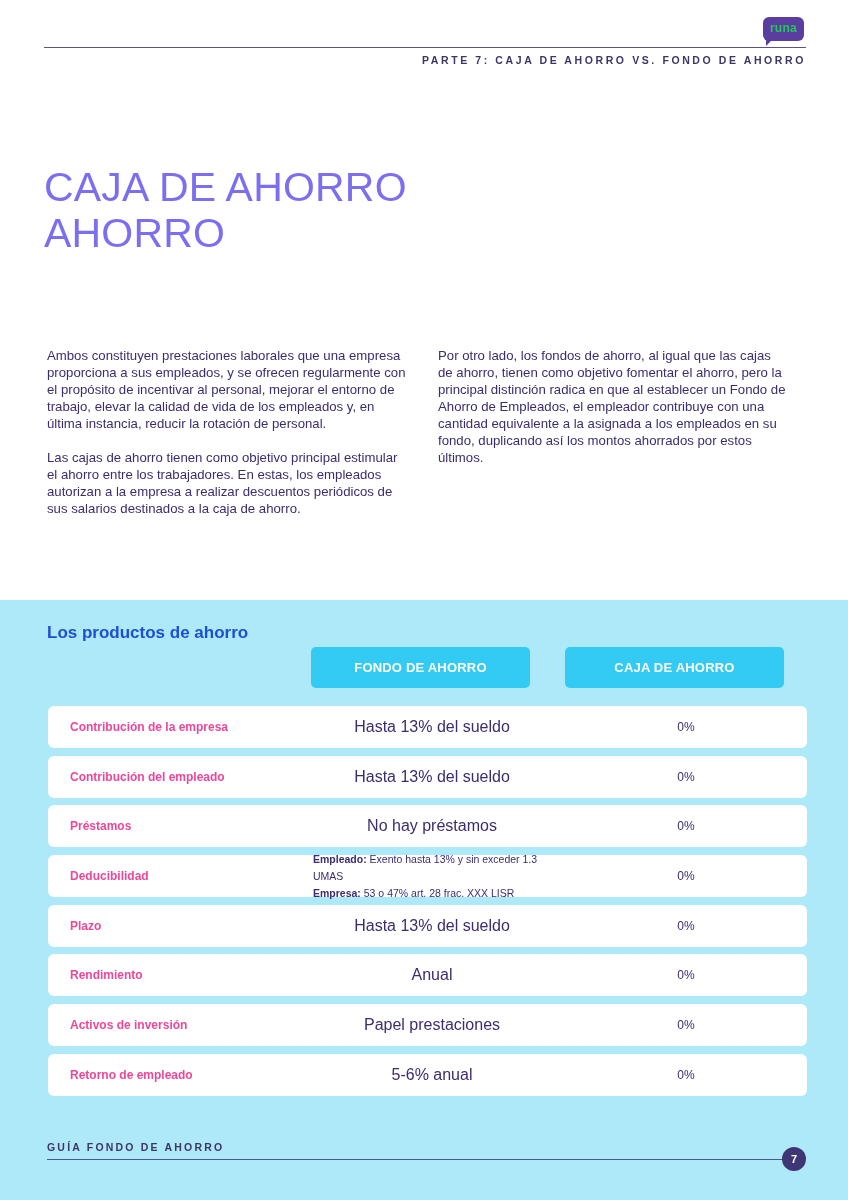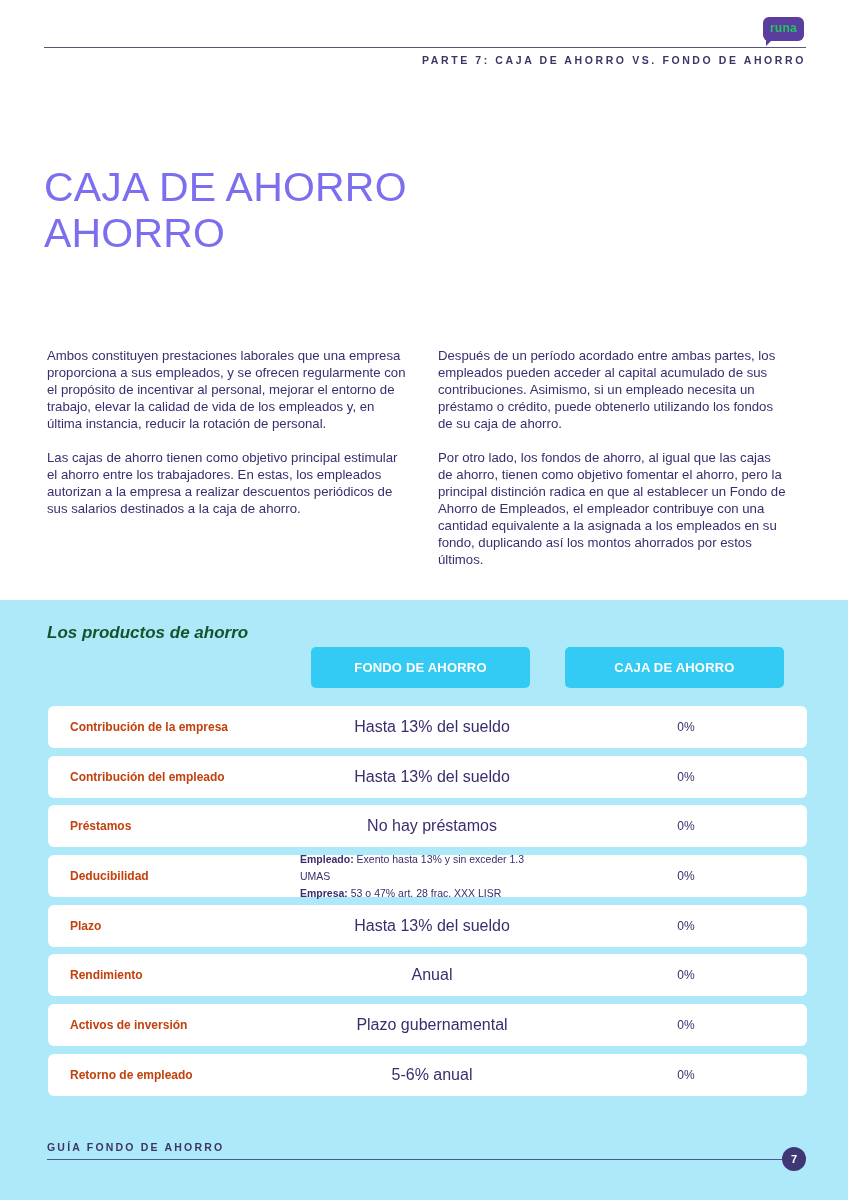--- a/index.html
+++ b/index.html
@@ -13,31 +13,31 @@
 
     .title { position: absolute; left: 44px; top: 164px; width: 420px; font-size: 41px; line-height: 46px; color: #7b6ff0; font-weight: normal; letter-spacing: 0.2px; }
     .title span { display: block; }
 
     .col { position: absolute; top: 347px; width: 360px; font-size: 13.2px; line-height: 17px; color: #3d2c6e; }
     .col-left { left: 47px; }
     .col-right { left: 438px; width: 350px; }
     .col p { margin-bottom: 17.4px; }
 
     .band { position: absolute; left: 0; top: 600px; width: 848px; height: 600px; background: #aee9fa; }
-    .section-title { position: absolute; left: 47px; top: 623px; font-size: 17px; font-weight: bold; color: #14532d; font-style: italic; }
+    .section-title { position: absolute; left: 47px; top: 623px; font-size: 17px; font-weight: bold; color: #1d4ed8; }
     .col-head { position: absolute; top: 647px; height: 41px; width: 219px; background: #33cbf3; border-radius: 5px; color: #ffffff; font-size: 13px; font-weight: bold; text-align: center; line-height: 41px; letter-spacing: 0.2px; }
     .col-head.fondo { left: 311px; }
     .col-head.caja { left: 565px; }
 
     .rows { position: absolute; left: 48px; top: 706px; width: 759px; }
     .row { position: relative; height: 42px; background: #ffffff; border-radius: 6px; margin-bottom: 7.7px; display: flex; align-items: center; }
-    .row .label { position: absolute; left: 22px; font-size: 12px; font-weight: bold; color: #c2410c; }
+    .row .label { position: absolute; left: 22px; font-size: 12px; font-weight: bold; color: #ec4899; }
     .row .fondo { position: absolute; left: 263px; width: 242px; text-align: center; font-size: 16px; color: #3d2c6e; }
     .row .caja { position: absolute; left: 517px; width: 242px; text-align: center; font-size: 12px; color: #3d2c6e; }
-    .row .fondo.multi { text-align: left; left: 252px; font-size: 10.5px; line-height: 17px; }
+    .row .fondo.multi { text-align: left; left: 265px; font-size: 10.5px; line-height: 17px; }
     .row .fondo.multi b { font-weight: bold; }
 
     .footer-label { position: absolute; left: 47px; top: 1141px; font-size: 10.5px; font-weight: bold; letter-spacing: 2.2px; color: #3d3566; }
     .footer-rule { position: absolute; left: 47px; top: 1159px; width: 736px; height: 1px; background: #4b5a8a; }
     .page-num { position: absolute; left: 782px; top: 1147px; width: 24px; height: 24px; border-radius: 50%; background: #3f3775; color: #ffffff; font-size: 11px; font-weight: bold; text-align: center; line-height: 24px; }
   </style>
 </head>
 <body>
 
 <div class="logo">runa</div>
@@ -47,21 +47,20 @@
 <h1 class="title">
   <span>CAJA DE AHORRO</span>
   <span>AHORRO</span>
 </h1>
 
 <div class="col col-left">
   <p>Ambos constituyen prestaciones laborales que una empresa proporciona a sus empleados, y se ofrecen regularmente con el propósito de incentivar al personal, mejorar el entorno de trabajo, elevar la calidad de vida de los empleados y, en última instancia, reducir la rotación de personal.</p>
   <p>Las cajas de ahorro tienen como objetivo principal estimular el ahorro entre los trabajadores. En estas, los empleados autorizan a la empresa a realizar descuentos periódicos de sus salarios destinados a la caja de ahorro.</p>
 </div>
 <div class="col col-right">
-  <p>Después de un período acordado entre ambas partes, los empleados pueden acceder al capital acumulado de sus contribuciones. Asimismo, si un empleado necesita un préstamo o crédito, puede obtenerlo utilizando los fondos de su caja de ahorro.</p>
   <p>Por otro lado, los fondos de ahorro, al igual que las cajas de ahorro, tienen como objetivo fomentar el ahorro, pero la principal distinción radica en que al establecer un Fondo de Ahorro de Empleados, el empleador contribuye con una cantidad equivalente a la asignada a los empleados en su fondo, duplicando así los montos ahorrados por estos últimos.</p>
 </div>
 
 <div class="band"></div>
 <div class="section-title">Los productos de ahorro</div>
 <div class="col-head fondo">FONDO DE AHORRO</div>
 <div class="col-head caja">CAJA DE AHORRO</div>
 
 <div class="rows">
   <div class="row">
@@ -92,21 +91,21 @@
     <span class="fondo">Hasta 13% del sueldo</span>
     <span class="caja">0%</span>
   </div>
   <div class="row">
     <span class="label">Rendimiento</span>
     <span class="fondo">Anual</span>
     <span class="caja">0%</span>
   </div>
   <div class="row">
     <span class="label">Activos de inversión</span>
-    <span class="fondo">Plazo gubernamental</span>
+    <span class="fondo">Papel prestaciones</span>
     <span class="caja">0%</span>
   </div>
   <div class="row">
     <span class="label">Retorno de empleado</span>
     <span class="fondo">5-6% anual</span>
     <span class="caja">0%</span>
   </div>
 </div>
 
 <div class="footer-label">GUÍA FONDO DE AHORRO</div>

